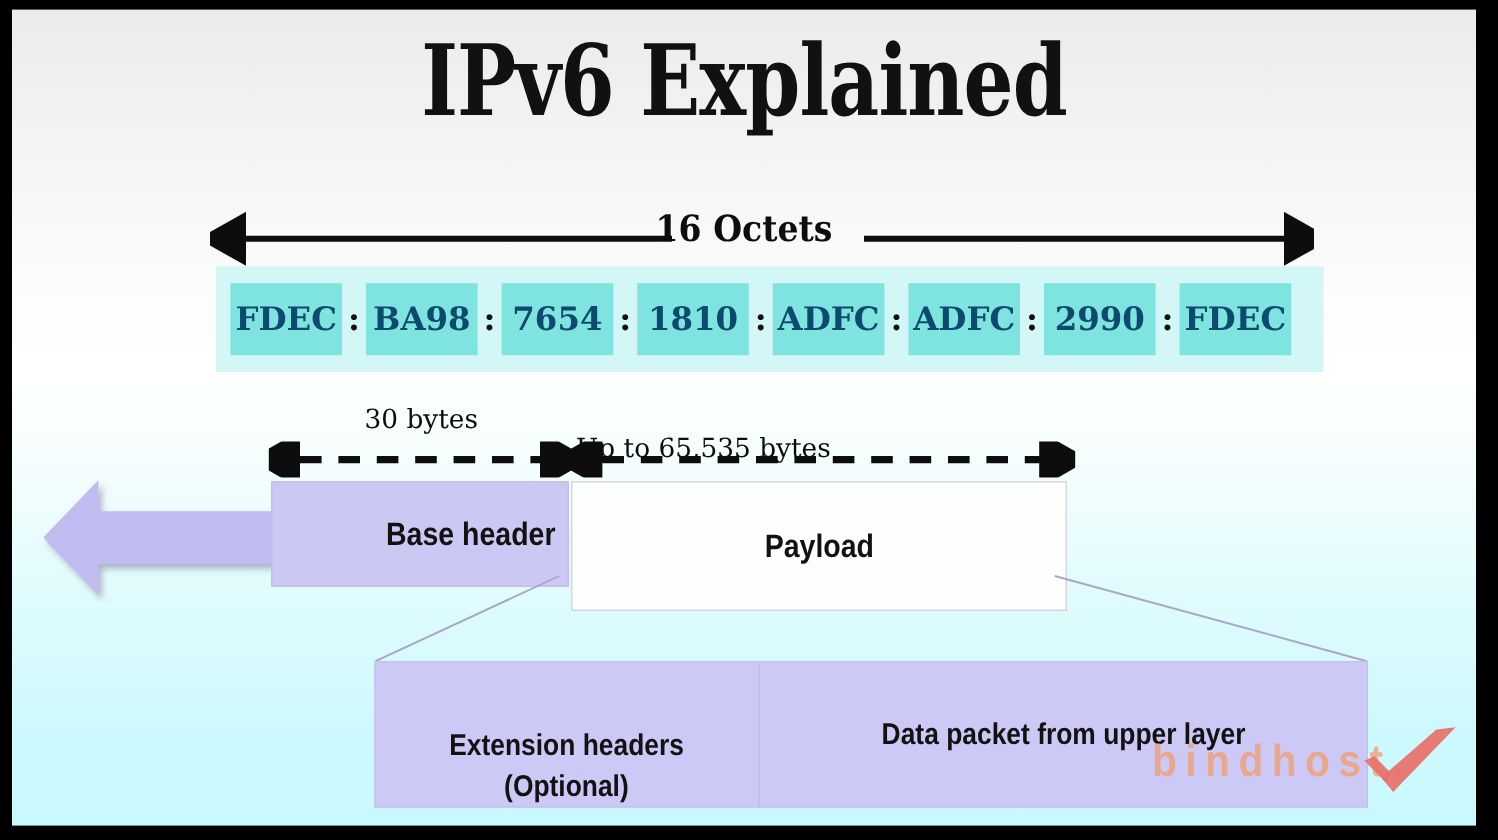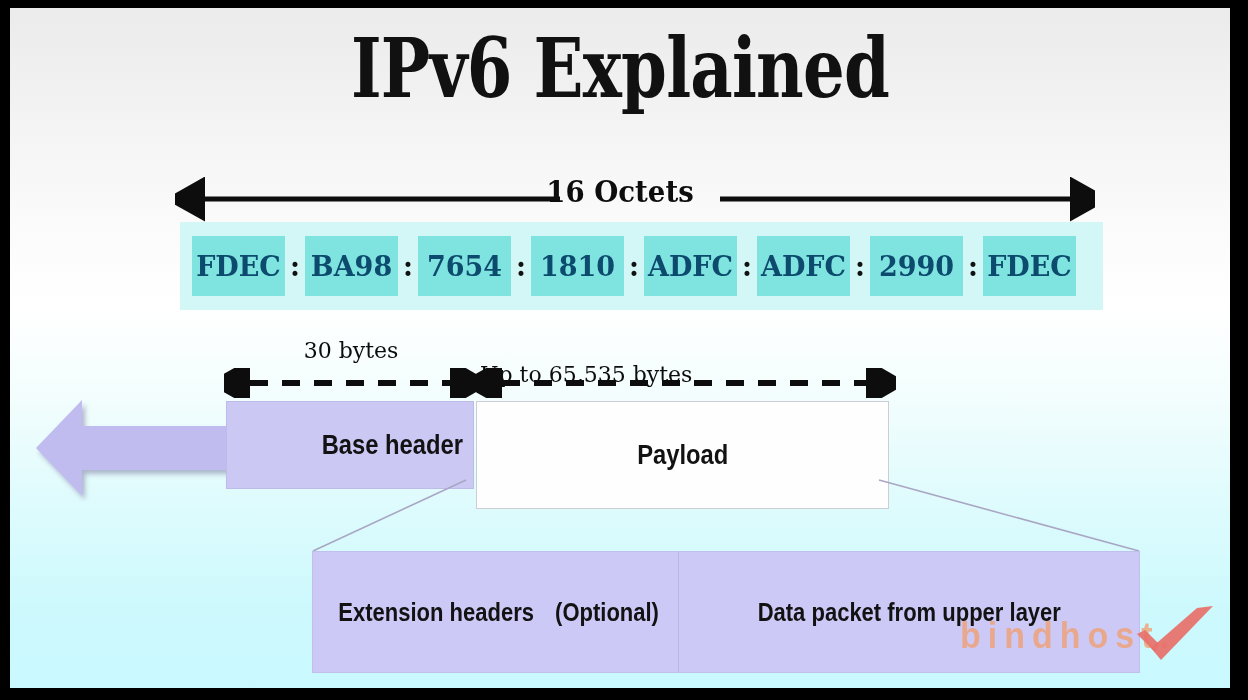--- a/index.html
+++ b/index.html
@@ -205,28 +205,28 @@
     left: 302px;
     top: 543px;
     width: 828px;
     height: 122px;
     background: #cdc9f7;
     border: 1px solid #c2beee;
     box-sizing: border-box;
     display: flex;
   }
   #ext-headers {
-    width: 366px;
+    width: 320px;
     height: 120px;
     border-right: 1px solid #bcb6e6;
     box-sizing: border-box;
     display: flex;
-    flex-direction: row;
-    align-items: center;
-    justify-content: center;
+    flex-direction: column;
+    align-items: center;
+    justify-content: flex-end;
   }
   #data-packet {
     flex: 1;
     height: 120px;
     display: flex;
     align-items: center;
     justify-content: center;
   }
   .detail-text {
     font-family: "Liberation Sans", sans-serif;

